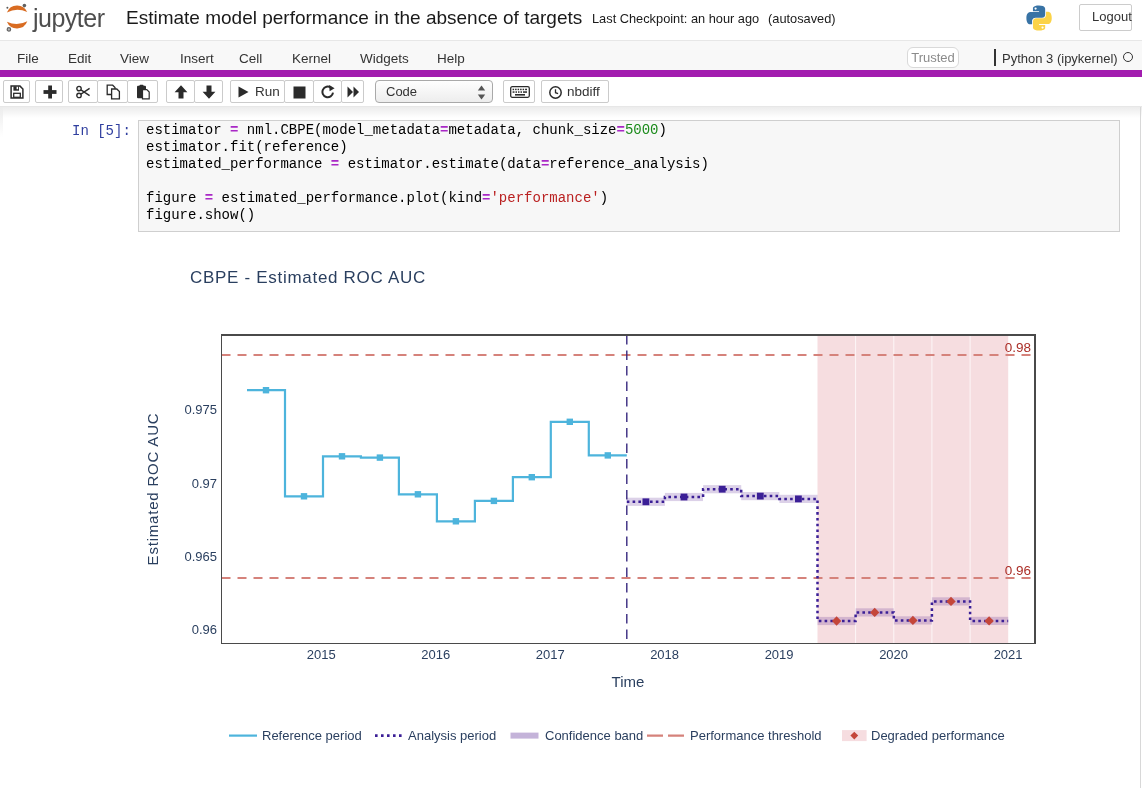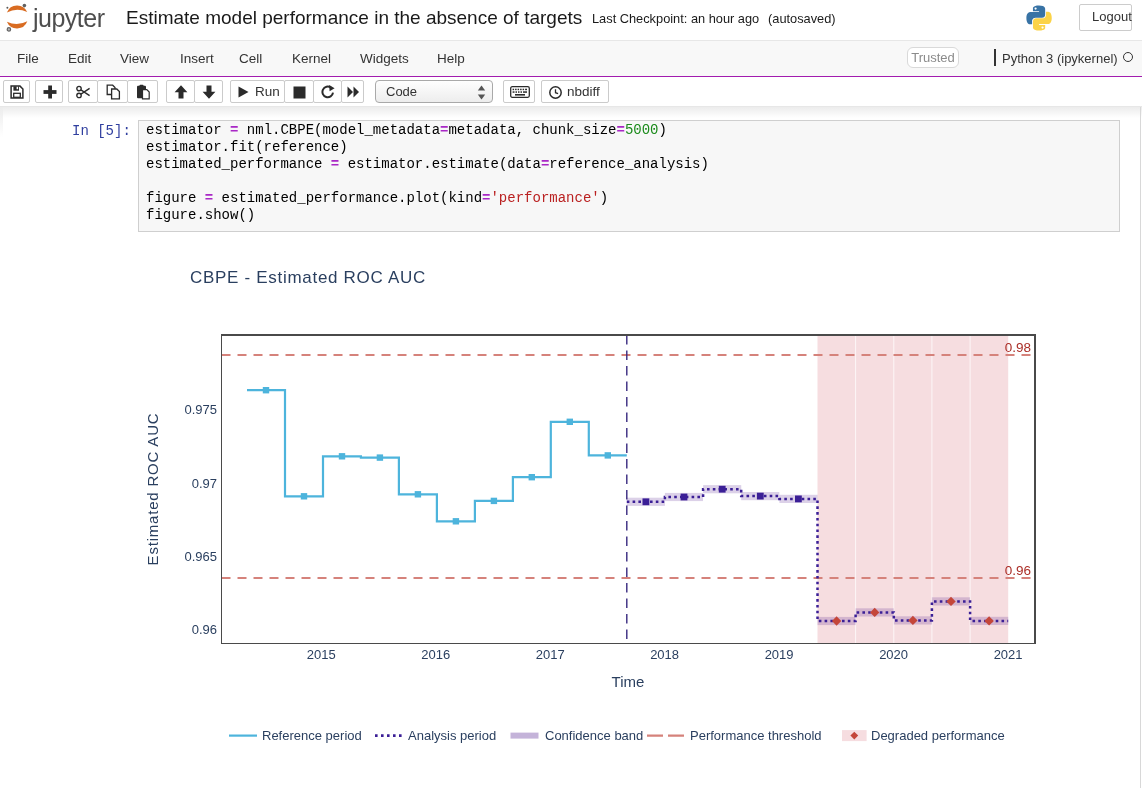--- a/index.html
+++ b/index.html
@@ -2,21 +2,21 @@
 <html><head>
 <meta charset="utf-8">
 <style>
 * { margin:0; padding:0; box-sizing:border-box; }
 html,body { width:1142px; height:788px; background:#fff; overflow:hidden;
   font-family:"Liberation Sans",sans-serif; position:relative; }
 .abs { position:absolute; }
 
 #hdr { position:absolute; left:0; top:0; width:1142px; height:38px; background:#fff; }
 #menubar { position:absolute; left:0; top:40px; width:1142px; height:37px;
-  background:#f8f8f8; border-top:1px solid #e7e7e7; border-bottom:1px solid #a21caf; }
+  background:#f8f8f8; border-top:1px solid #e7e7e7; border-bottom:7px solid #a21caf; }
 .menuitem { position:absolute; top:10px; font-size:13.5px; color:#333; }
 #toolbar { position:absolute; left:0; top:77px; width:1142px; height:30px; background:#fff; }
 #tbline { position:absolute; left:0; top:106px; width:1142px; height:0;
   border-top:1px solid #e7e7e7; }
 .tbtn { position:absolute; top:2.5px; height:23px; background:#fff;
   border:1px solid #cbcbcb; border-radius:2px; }
 #scrollline { position:absolute; left:1140px; top:107px; width:1px; height:681px; background:#d8d8d8; }
 
 #prompt { position:absolute; left:72px; top:123px; color:#303f9f;
   font-family:"Liberation Mono",monospace; font-size:14px; }

